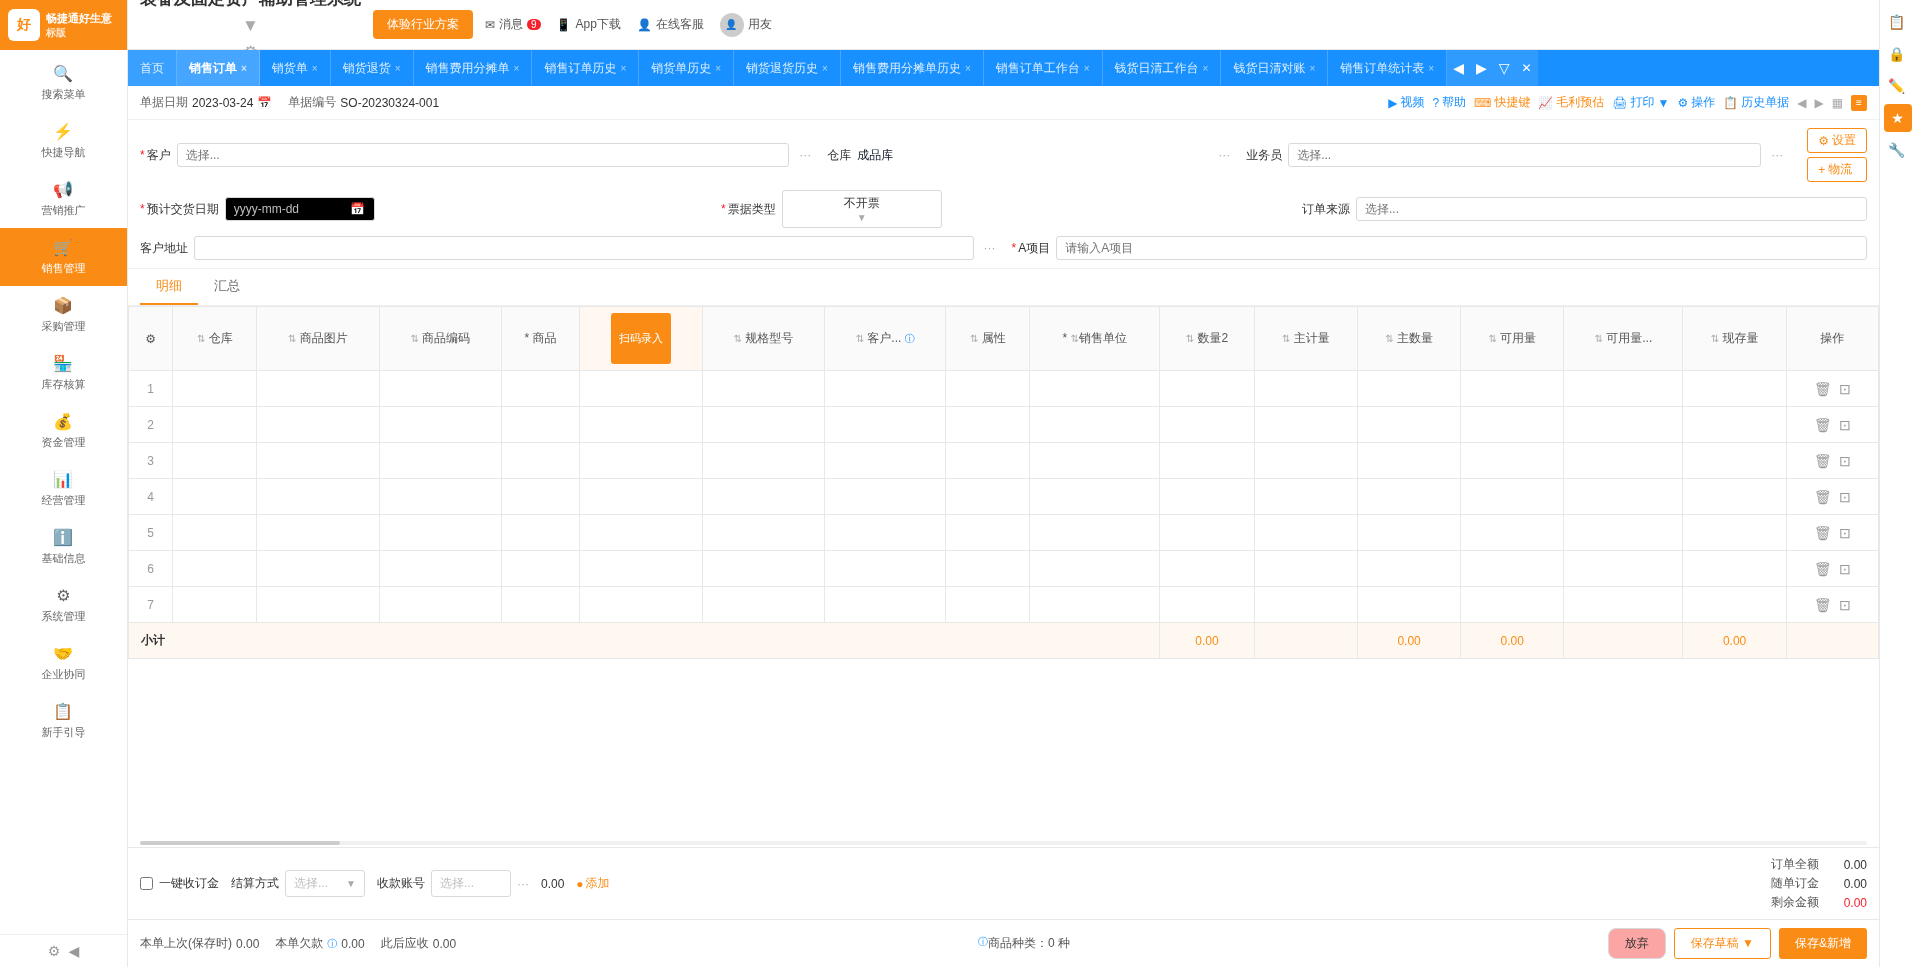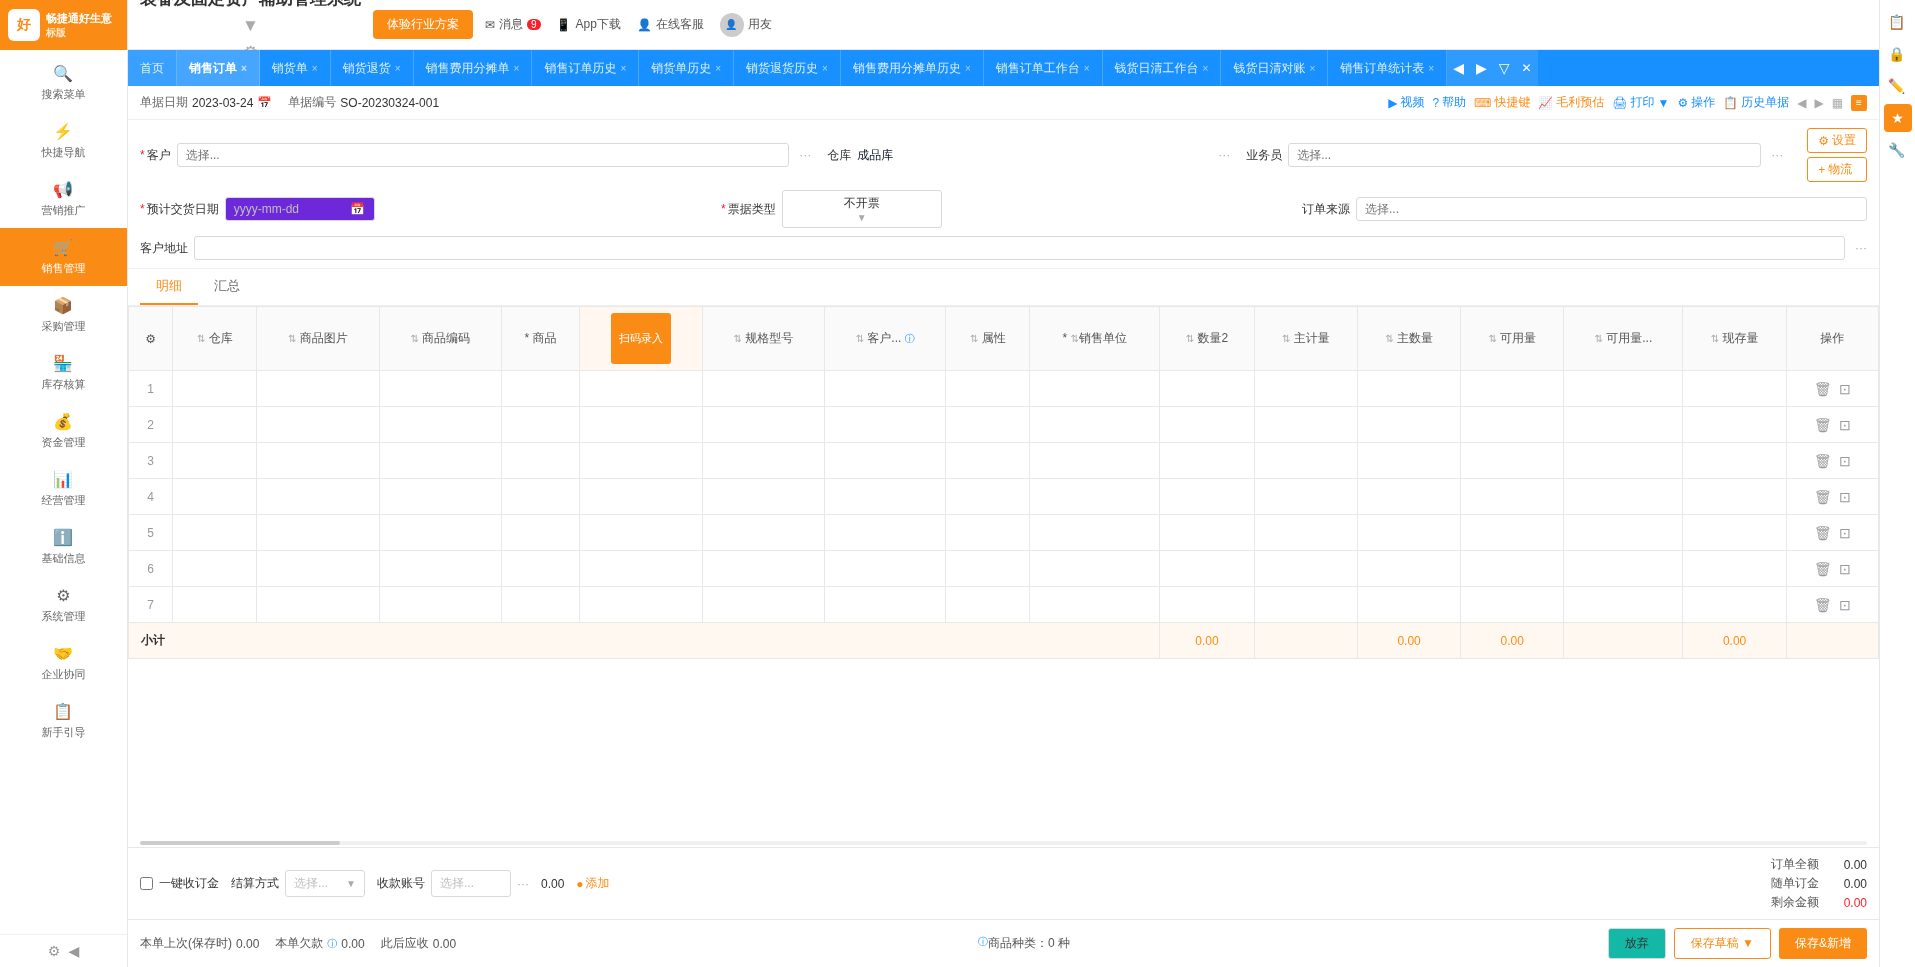--- a/index.html
+++ b/index.html
@@ -58,21 +58,21 @@
     .form-body { padding: 8px 12px; display: flex; flex-direction: column; gap: 8px; border-bottom: 1px solid #f0f0f0; }
     .form-row { display: flex; align-items: center; gap: 16px; }
     .form-field { display: flex; align-items: center; gap: 6px; flex: 1; }
     .field-label { color: #333; white-space: nowrap; font-size: 12px; }
     .field-label.required::before { content: '*'; color: #f5222d; margin-right: 2px; }
     .field-input { border: 1px solid #d9d9d9; border-radius: 3px; padding: 4px 8px; font-size: 12px; color: #333; flex: 1; min-width: 80px; background: #fff; outline: none; }
     .field-input-wide { min-width: 160px; }
     .field-dots { color: #aaa; cursor: pointer; margin-left: 4px; }
     .field-select { border: 1px solid #d9d9d9; border-radius: 3px; padding: 4px 8px; font-size: 12px; background: #fff; min-width: 100px; display: flex; align-items: center; justify-content: space-between; cursor: pointer; }
     .field-select .arrow { color: #aaa; font-size: 10px; }
-    .field-date { border: 1px solid #d9d9d9; border-radius: 3px; padding: 4px 8px; font-size: 12px; background: #6d28d9; display: flex; align-items: center; gap: 6px; min-width: 130px; }
+    .field-date { border: 1px solid #d9d9d9; border-radius: 3px; padding: 4px 8px; font-size: 12px; background: #000000; display: flex; align-items: center; gap: 6px; min-width: 130px; }
     .date-icon { color: #aaa; cursor: pointer; }
 
     
     .table-tabs { display: flex; padding: 0 12px; border-bottom: 1px solid #f0f0f0; gap: 0; }
     .table-tab { padding: 8px 16px; cursor: pointer; font-size: 13px; color: #666; border-bottom: 2px solid transparent; }
     .table-tab.active { color: #fa8c16; border-bottom: 2px solid #fa8c16; font-weight: 500; }
 
     
     .table-container { flex: 1; overflow: auto; }
     .data-table { width: 100%; border-collapse: collapse; font-size: 12px; }
@@ -97,21 +97,21 @@
 
     
     .footer-bar { border-top: 1px solid #e8e8e8; padding: 8px 12px; display: flex; align-items: center; background: #fff; }
     .footer-left { display: flex; gap: 16px; font-size: 12px; }
     .footer-field { display: flex; align-items: center; gap: 4px; color: #555; }
     .footer-middle { flex: 1; display: flex; justify-content: center; font-size: 12px; color: #555; }
     .summary-row { display: flex; gap: 8px; align-items: center; }
     .summary-label { color: #555; }
     .summary-value { color: #333; font-weight: 500; min-width: 40px; text-align: right; }
     .footer-actions { display: flex; gap: 8px; margin-left: 16px; }
-    .btn-discard { border: 1px solid #d9d9d9; background: #14b8a6; color: #333; padding: 6px 16px; border-radius: 3px; cursor: pointer; font-size: 12px; }
+    .btn-discard { border: 1px solid #d9d9d9; background: #fca5a5; color: #333; padding: 6px 16px; border-radius: 8px; cursor: pointer; font-size: 12px; }
     .btn-save-draft { border: 1px solid #fa8c16; background: #fff; color: #fa8c16; padding: 6px 16px; border-radius: 3px; cursor: pointer; font-size: 12px; }
     .btn-save-new { background: #fa8c16; color: #fff; border: none; padding: 6px 16px; border-radius: 3px; cursor: pointer; font-size: 12px; display: flex; align-items: center; gap: 4px; }
 
     
     .right-panel { width: 36px; background: #fff; border-left: 1px solid #e8e8e8; display: flex; flex-direction: column; align-items: center; padding: 8px 0; gap: 4px; }
     .right-panel-icon { width: 28px; height: 28px; display: flex; align-items: center; justify-content: center; cursor: pointer; color: #999; font-size: 14px; border-radius: 4px; }
     .right-panel-icon.active { background: #fa8c16; color: #fff; }
 
     
     .scroll-indicator { height: 8px; padding: 0 12px; background: #fff; }
@@ -376,20 +376,24 @@
             <span class="field-label">订单来源</span>
             <input class="field-input" placeholder="选择..." style="min-width: 120px;">
           </div>
         </div>
 
         <div class="form-row">
           <div class="form-field">
             <span class="field-label">客户地址</span>
             <input class="field-input" style="min-width: 250px;">
             <span class="field-dots">···</span>
+          </div>
+          <div class="form-field" style="flex:1;">
+            <span class="field-label required">A项目</span>
+            <input class="field-input" placeholder="请输入A项目" style="min-width: 150px;">
           </div>
         </div>
 
       </div>
 
       <div class="table-tabs">
         <div class="table-tab active">
           <span>明细</span>
         </div>
         <div class="table-tab">

